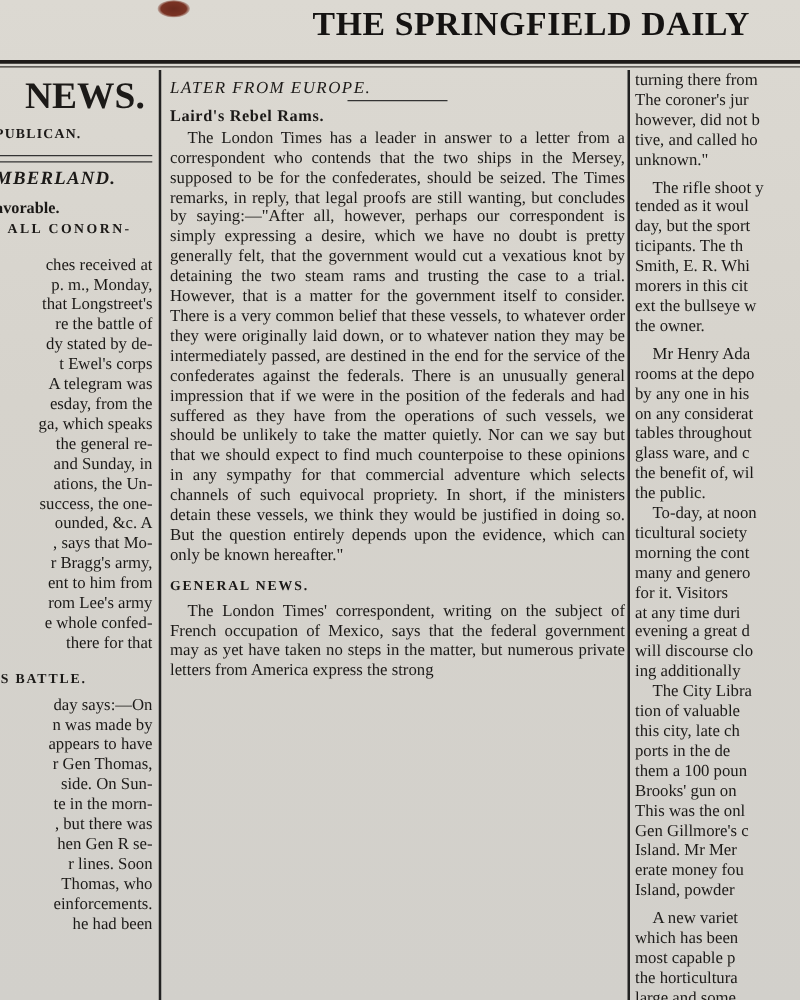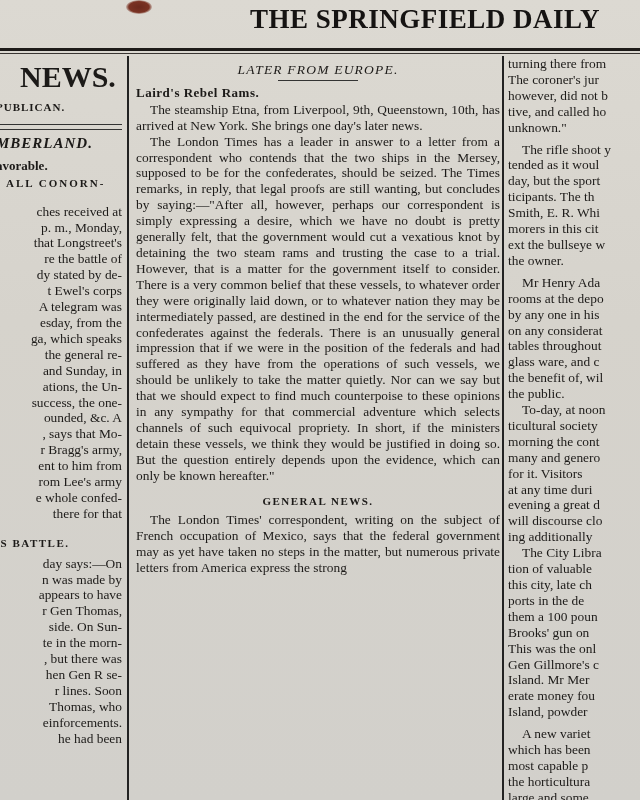--- a/index.html
+++ b/index.html
@@ -43,24 +43,24 @@
   .vrule.a { left: 127px; }
   .vrule.b { left: 502px; }
   .left-title { font-size: 30px; font-weight: bold; line-height: 34px; margin: 4px 0 0 24px; }
   .left-sub { font-size: 11px; font-weight: bold; letter-spacing: 1px; margin: 6px 0 0 0; }
   .left-dbl { height: 4px; border-top: 1px solid #333; border-bottom: 1px solid #333; margin: 8px 0 6px 0; }
   .left-hd { font-style: italic; font-weight: bold; font-size: 15px; letter-spacing: 1px; margin: 4px 0 6px 0; }
   .left-hd2 { font-weight: bold; font-size: 13px; margin: 4px 0 2px 0; }
   .left-hd3 { font-weight: bold; font-size: 11px; letter-spacing: 2px; margin: 0 0 12px 10px; }
   .left-body p { white-space: nowrap; text-align: right; }
   .left-sect { font-weight: bold; font-size: 11px; letter-spacing: 1.5px; margin: 14px 0 4px 0; }
-  .mid-hd { text-align: center; font-style: italic; font-size: 13.5px; letter-spacing: 1.2px; margin: 6px 0 2px 0; }
+  .mid-hd { font-style: italic; font-size: 13.5px; letter-spacing: 1.2px; margin: 6px 0 2px 0; }
   .mid-hr { width: 80px; height: 1px; background: #333; margin: 2px auto 4px auto; }
   .mid-sub { text-align: left; font-weight: bold; font-size: 13px; letter-spacing: 0.5px; margin: 0 0 1px 0; }
-  .mid-sect { text-align: center; font-size: 11px; font-weight: bold; letter-spacing: 1.5px; margin: 10px 0 3px 0; }
+  .mid-sect { font-size: 11px; font-weight: bold; letter-spacing: 1.5px; margin: 10px 0 3px 0; }
   .mid-body p { }
   .right-body p { white-space: nowrap; }
   .right-body .gap { height: 6px; }
 </style>
 </head>
 <body>
 
 <div class="page">
   <div class="stain"></div>
   <div class="masthead">THE SPRINGFIELD DAILY</div>
@@ -114,21 +114,20 @@
       <p>einforcements.</p>
       <p>he had been</p>
     </div>
   </div>
 
   <div class="col col-mid">
     <div class="mid-hd">LATER FROM EUROPE.</div>
     <div class="mid-hr"></div>
     <div class="mid-sub">Laird's Rebel Rams.</div>
     <div class="mid-body">
-      <p class="indent">The steamship Etna, from Liverpool, 9th, Queenstown, 10th, has arrived at New York. She brings one day's later news.</p>
       <p class="indent">The London Times has a leader in answer to a letter from a correspondent who contends that the two ships in the Mersey, supposed to be for the confederates, should be seized. The Times remarks, in reply, that legal proofs are still wanting, but concludes by saying:—"After all, however, perhaps our correspondent is simply expressing a desire, which we have no doubt is pretty generally felt, that the government would cut a vexatious knot by detaining the two steam rams and trusting the case to a trial. However, that is a matter for the government itself to consider. There is a very common belief that these vessels, to whatever order they were originally laid down, or to whatever nation they may be intermediately passed, are destined in the end for the service of the confederates against the federals. There is an unusually general impression that if we were in the position of the federals and had suffered as they have from the operations of such vessels, we should be unlikely to take the matter quietly. Nor can we say but that we should expect to find much counterpoise to these opinions in any sympathy for that commercial adventure which selects channels of such equivocal propriety. In short, if the ministers detain these vessels, we think they would be justified in doing so. But the question entirely depends upon the evidence, which can only be known hereafter."</p>
     </div>
     <div class="mid-sect">GENERAL NEWS.</div>
     <div class="mid-body">
       <p class="indent">The London Times' correspondent, writing on the subject of French occupation of Mexico, says that the federal government may as yet have taken no steps in the matter, but numerous private letters from America express the strong</p>
     </div>
   </div>
 
   <div class="col col-right">
     <div class="right-body">

